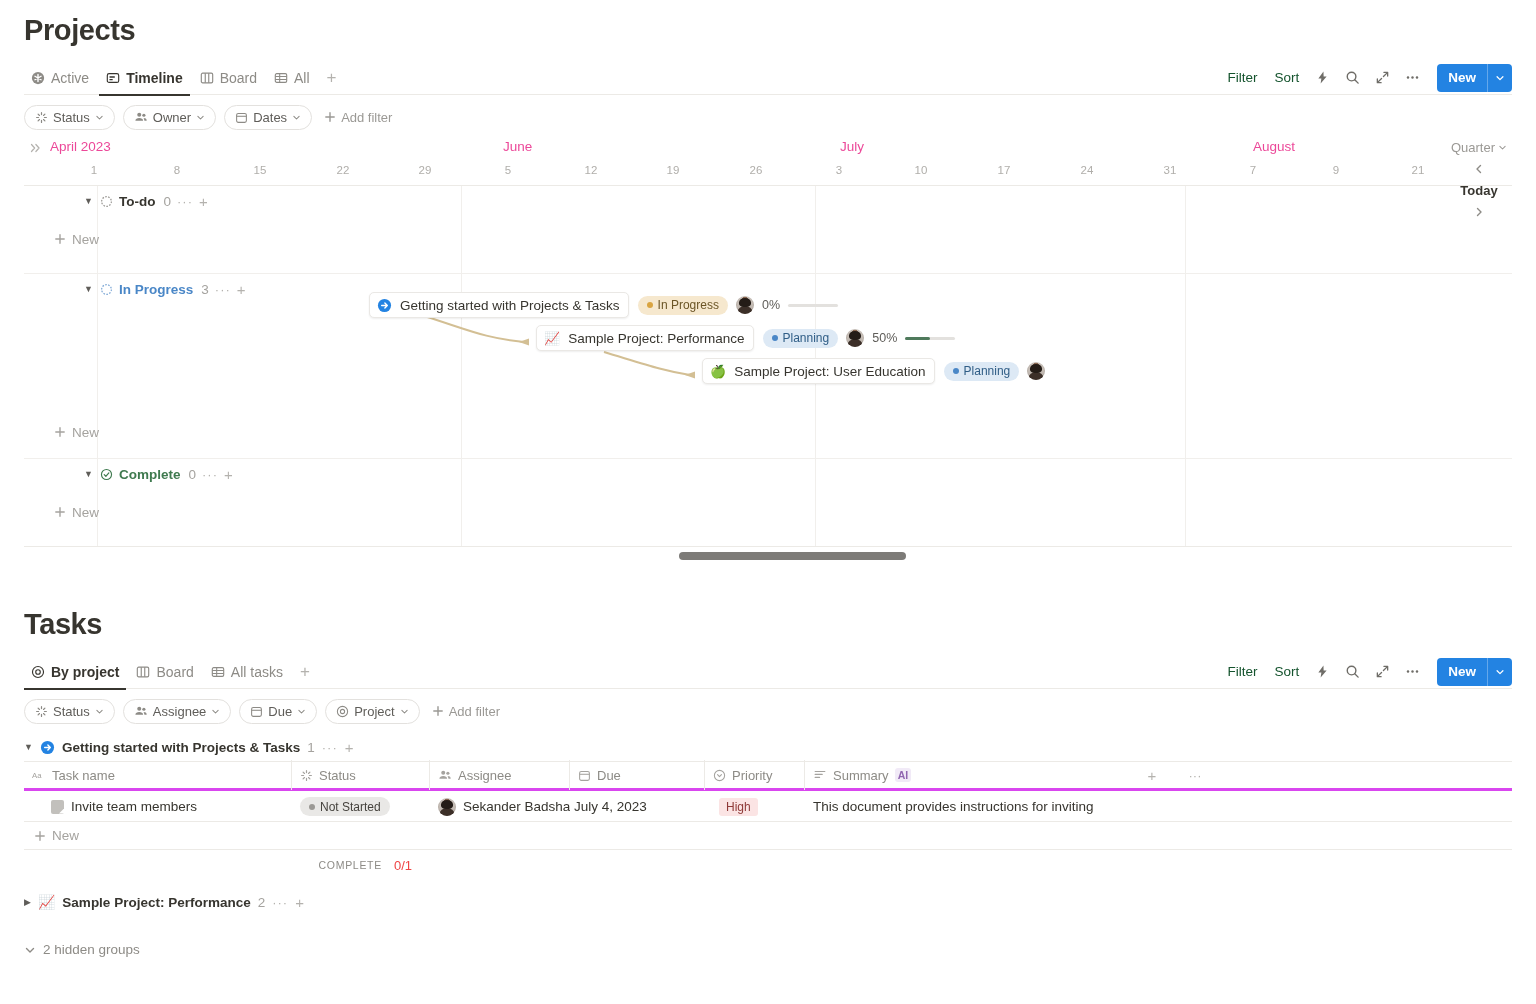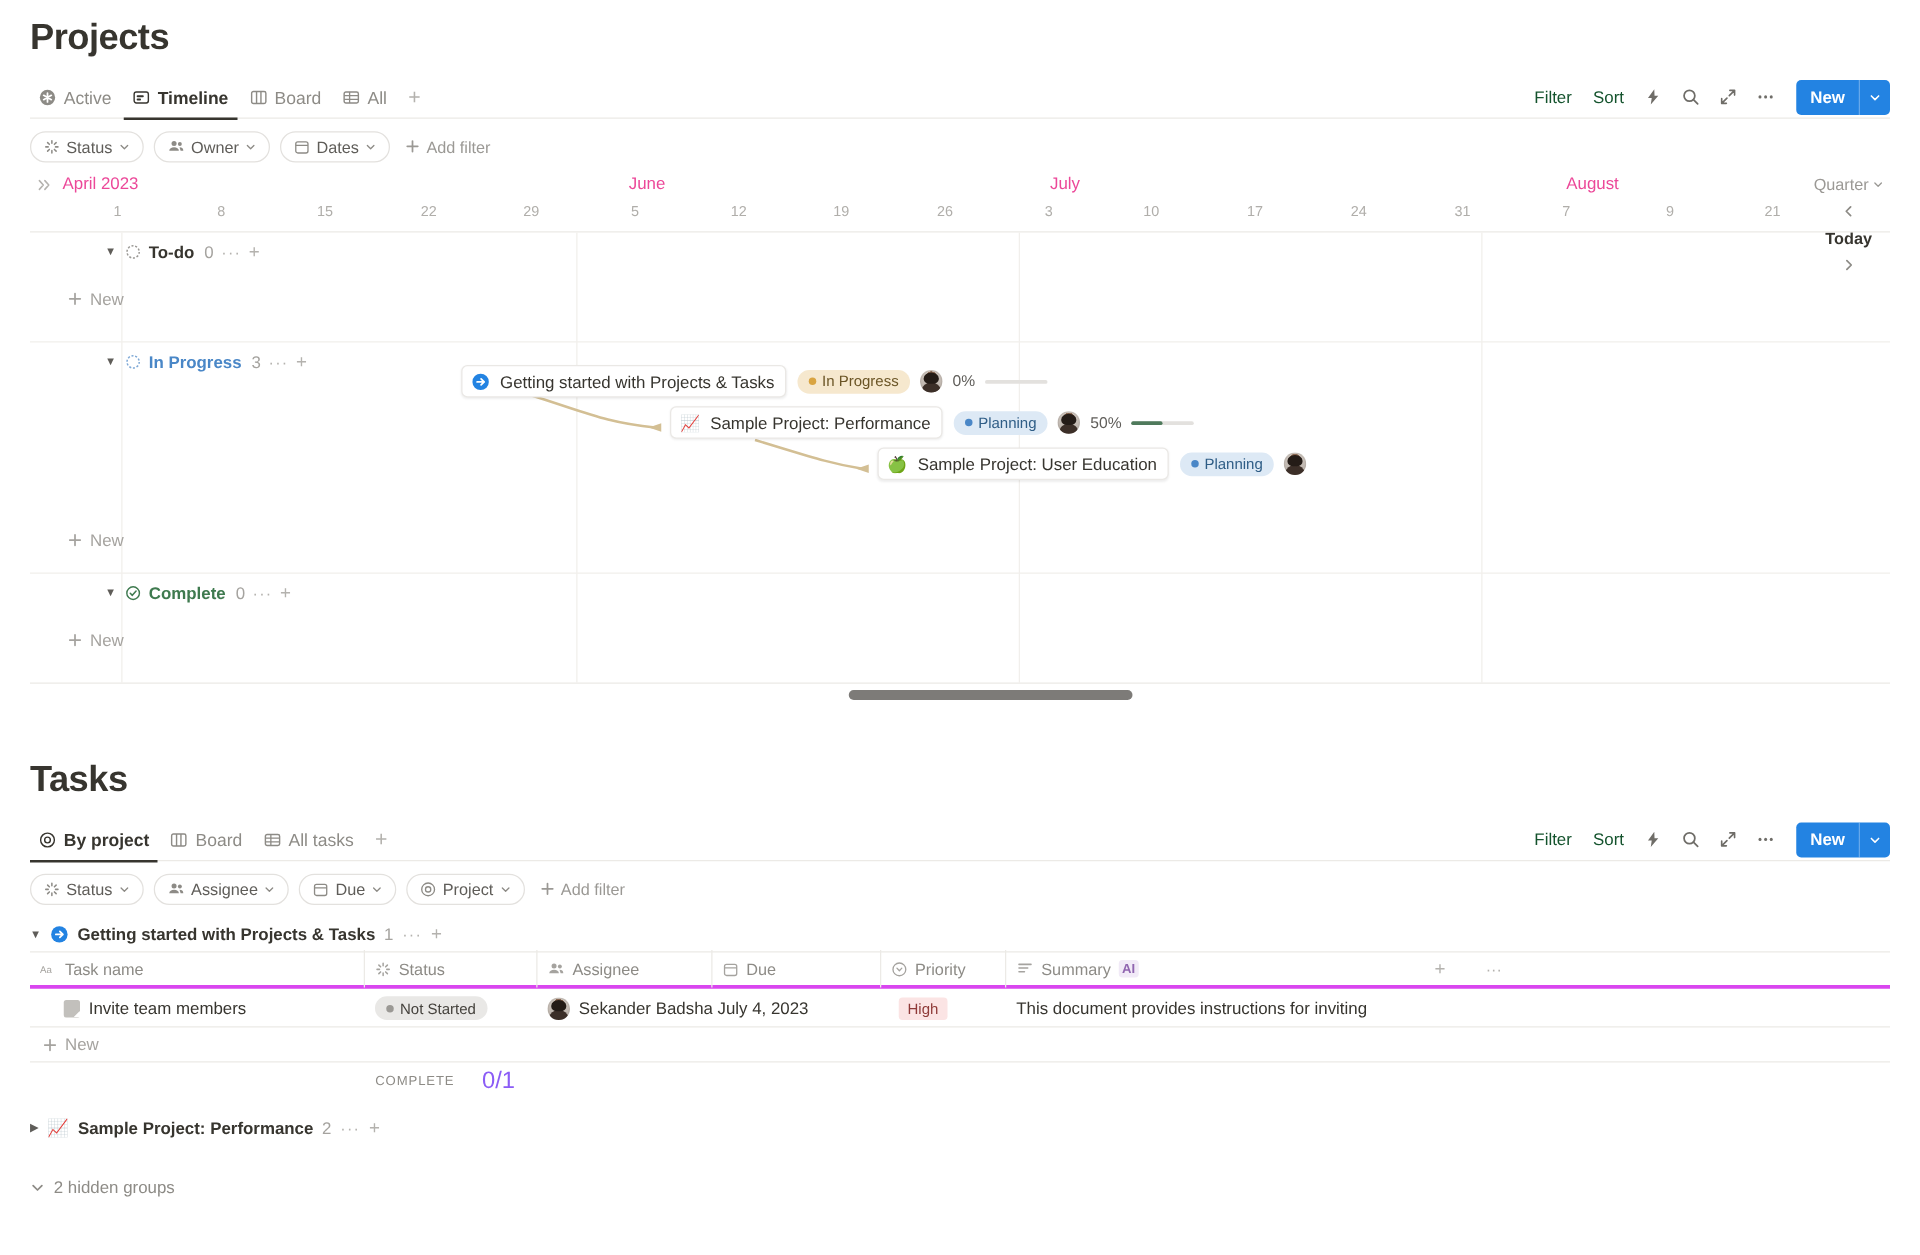--- a/index.html
+++ b/index.html
@@ -180,21 +180,21 @@
     font-size: 10.5px; color: #9065b0; background: #f1eaf7;
     border-radius: 3px; padding: 1px 3px; font-weight: 600;
   }
   .row-new {
     display: flex; align-items: center; gap: 6px;
     font-size: 13.5px; color: #a5a39f; height: 28px; cursor: pointer;
     border-bottom: 1px solid #eceae6;
   }
   .complete-row { display: flex; align-items: center; height: 30px; }
   .complete-lbl { font-size: 10.5px; letter-spacing: .7px; color: #8d8b86; text-transform: uppercase; }
-  .complete-val { font-size: 19px; color: #8b5cf6; margin-left: 22px; }
+  .complete-val { font-size: 13px; color: #ef4444; margin-left: 12px; }
   .hidden-groups {
     display: flex; align-items: center; gap: 7px;
     font-size: 13.5px; color: #8d8b86; cursor: pointer;
   }
   .doc-ico { width:13px; height:14px; background:#c2c0bc; border-radius:2px; position:relative; flex:none;}
   .doc-ico::after{content:"";position:absolute;right:0;bottom:0;width:5px;height:5px;background:#fff;clip-path:polygon(100% 0,0 100%,100% 100%);}
 </style>
 </head>
 <body>
 

